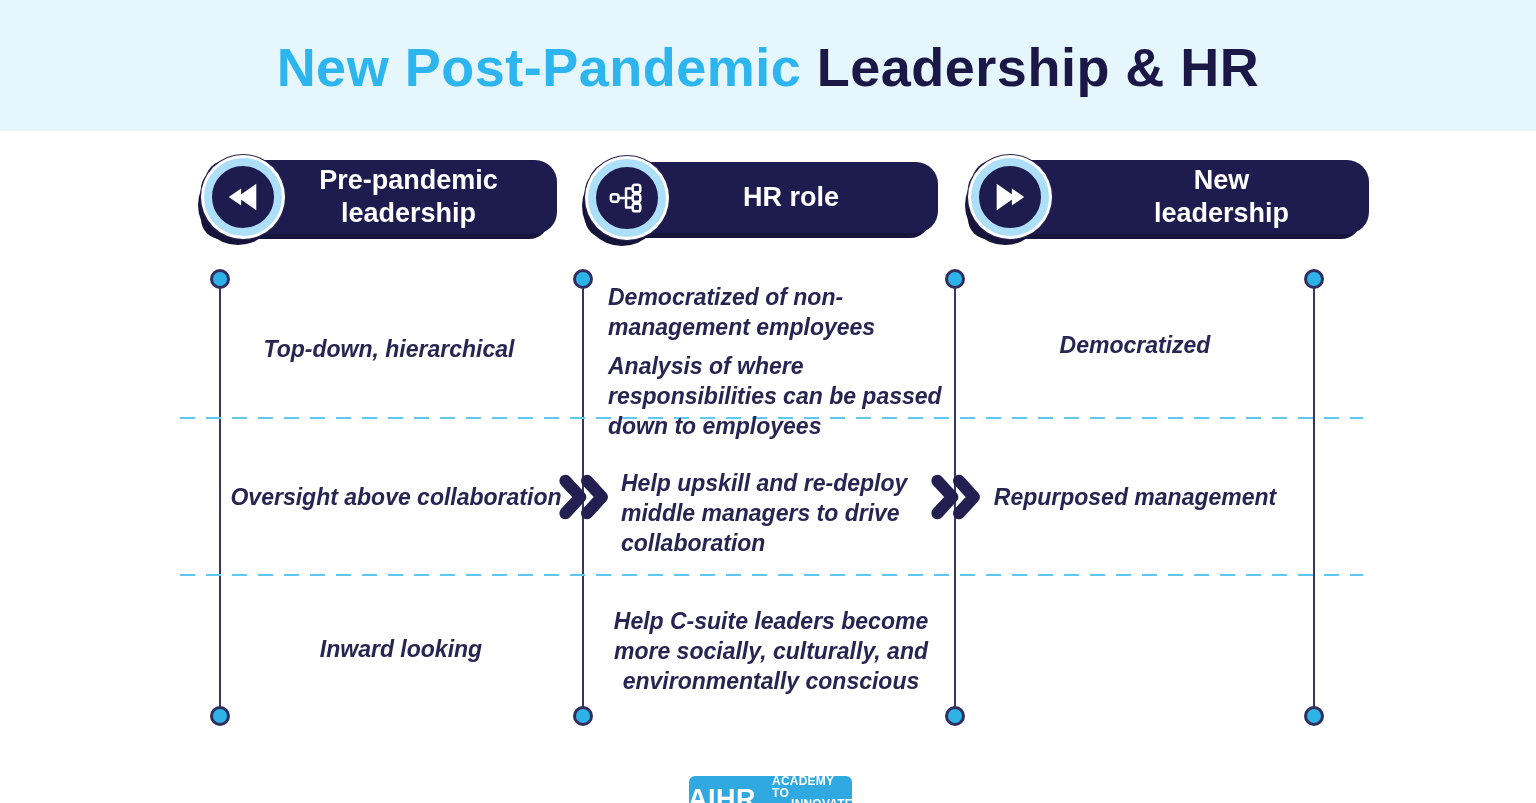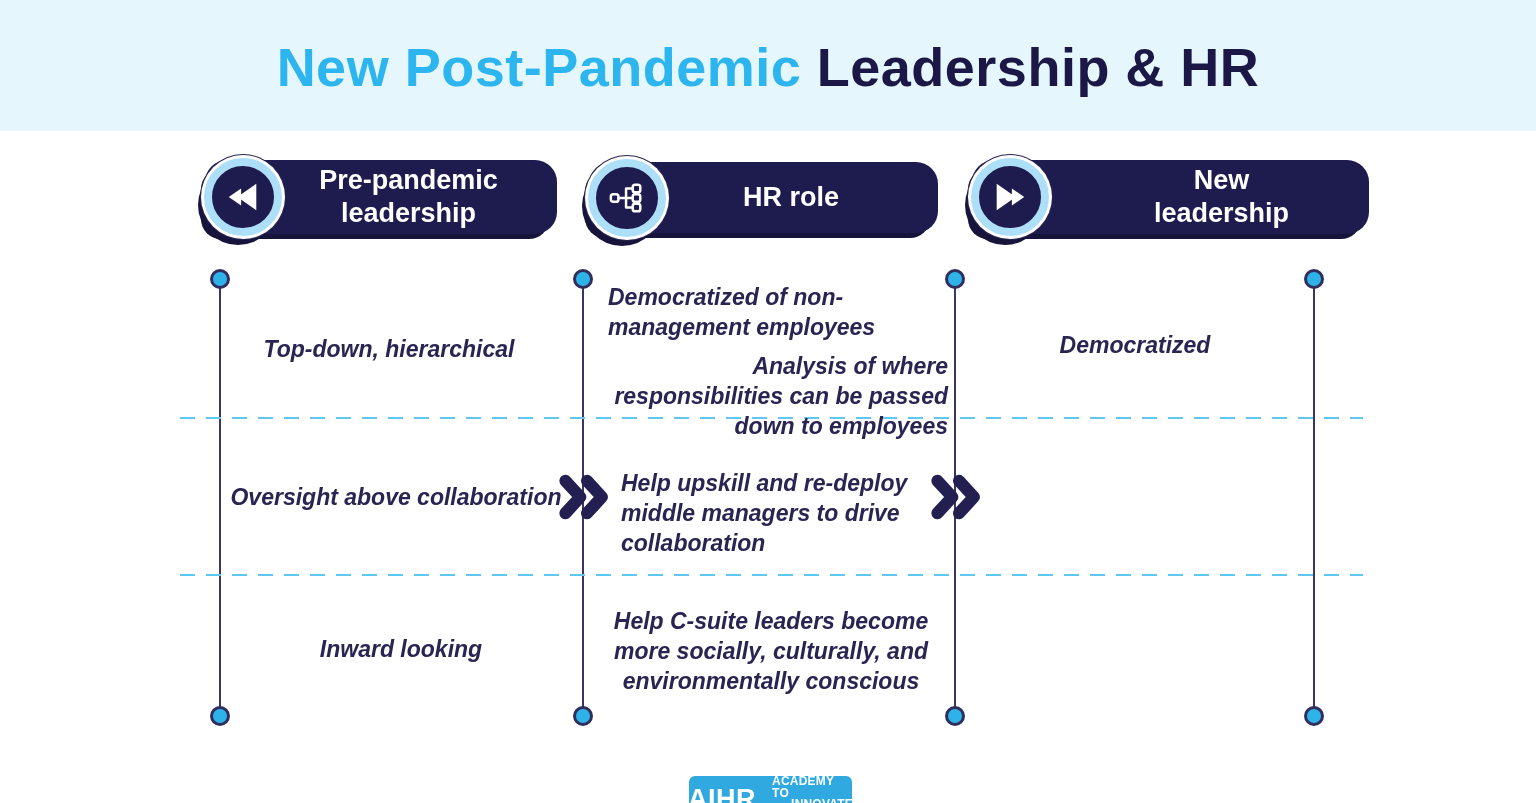--- a/index.html
+++ b/index.html
@@ -41,21 +41,21 @@
     position:absolute;left:180px;width:1183px;height:2px;
     background:repeating-linear-gradient(90deg,#5ec7f2 0 15px,rgba(0,0,0,0) 15px 26px);
   }
   
   .cell{
     position:absolute;font-style:italic;font-weight:600;font-size:23px;line-height:30px;
     color:#2a2452;
   }
   .cell.center{text-align:center;}
   .cell p{margin:0 0 9px 0;}
-  .cell p:last-child{margin-bottom:0;text-align:right;}
+  .cell p:last-child{margin-bottom:0;}
   
   .chev{position:absolute;width:54px;height:54px;z-index:4;}
   
   .logo{
     position:absolute;left:689px;top:736px;width:163px;height:46px;border-radius:6px;
     background:#2fa9e0;display:flex;align-items:center;justify-content:center;margin-top:40px;
   }
   .logo-brand{color:#fff;font-weight:bold;font-size:27px;letter-spacing:.5px;}
   .logo-div{width:2px;height:28px;background:#fff;margin:0 7px 0 9px;}
   .logo-tag{color:#fff;font-weight:bold;font-size:12px;line-height:11.5px;letter-spacing:.2px;}
@@ -128,20 +128,21 @@
   <div class="cell center" style="left:220px;top:482px;width:352px;">Oversight above collaboration</div>
   <svg class="chev" style="left:556px;top:470px;" viewBox="0 0 40 40" fill="none" stroke="#231f50" stroke-width="9" stroke-linecap="round" stroke-linejoin="round">
     <path d="M7 8 L18 20 L7 32"></path>
     <path d="M23 8 L34 20 L23 32"></path>
   </svg>
   <div class="cell" style="left:621px;top:468px;width:330px;">Help upskill and re-deploy middle managers to drive collaboration</div>
   <svg class="chev" style="left:928px;top:470px;" viewBox="0 0 40 40" fill="none" stroke="#231f50" stroke-width="9" stroke-linecap="round" stroke-linejoin="round">
     <path d="M7 8 L18 20 L7 32"></path>
     <path d="M23 8 L34 20 L23 32"></path>
   </svg>
+  <div class="cell center" style="left:960px;top:482px;width:350px;">Repurposed management</div>
 
   <div class="cell center" style="left:220px;top:634px;width:362px;">Inward looking</div>
   <div class="cell center" style="left:611px;top:606px;width:320px;">Help C-suite leaders become more socially, culturally, and environmentally conscious</div>
 
   <div class="logo">
     <span class="logo-brand">AIHR</span>
     <span class="logo-div"></span>
     <span class="logo-tag">
       <span style="display:block;">ACADEMY TO</span>
       <span style="display:block;padding-left:19px;">INNOVATE HR</span>

